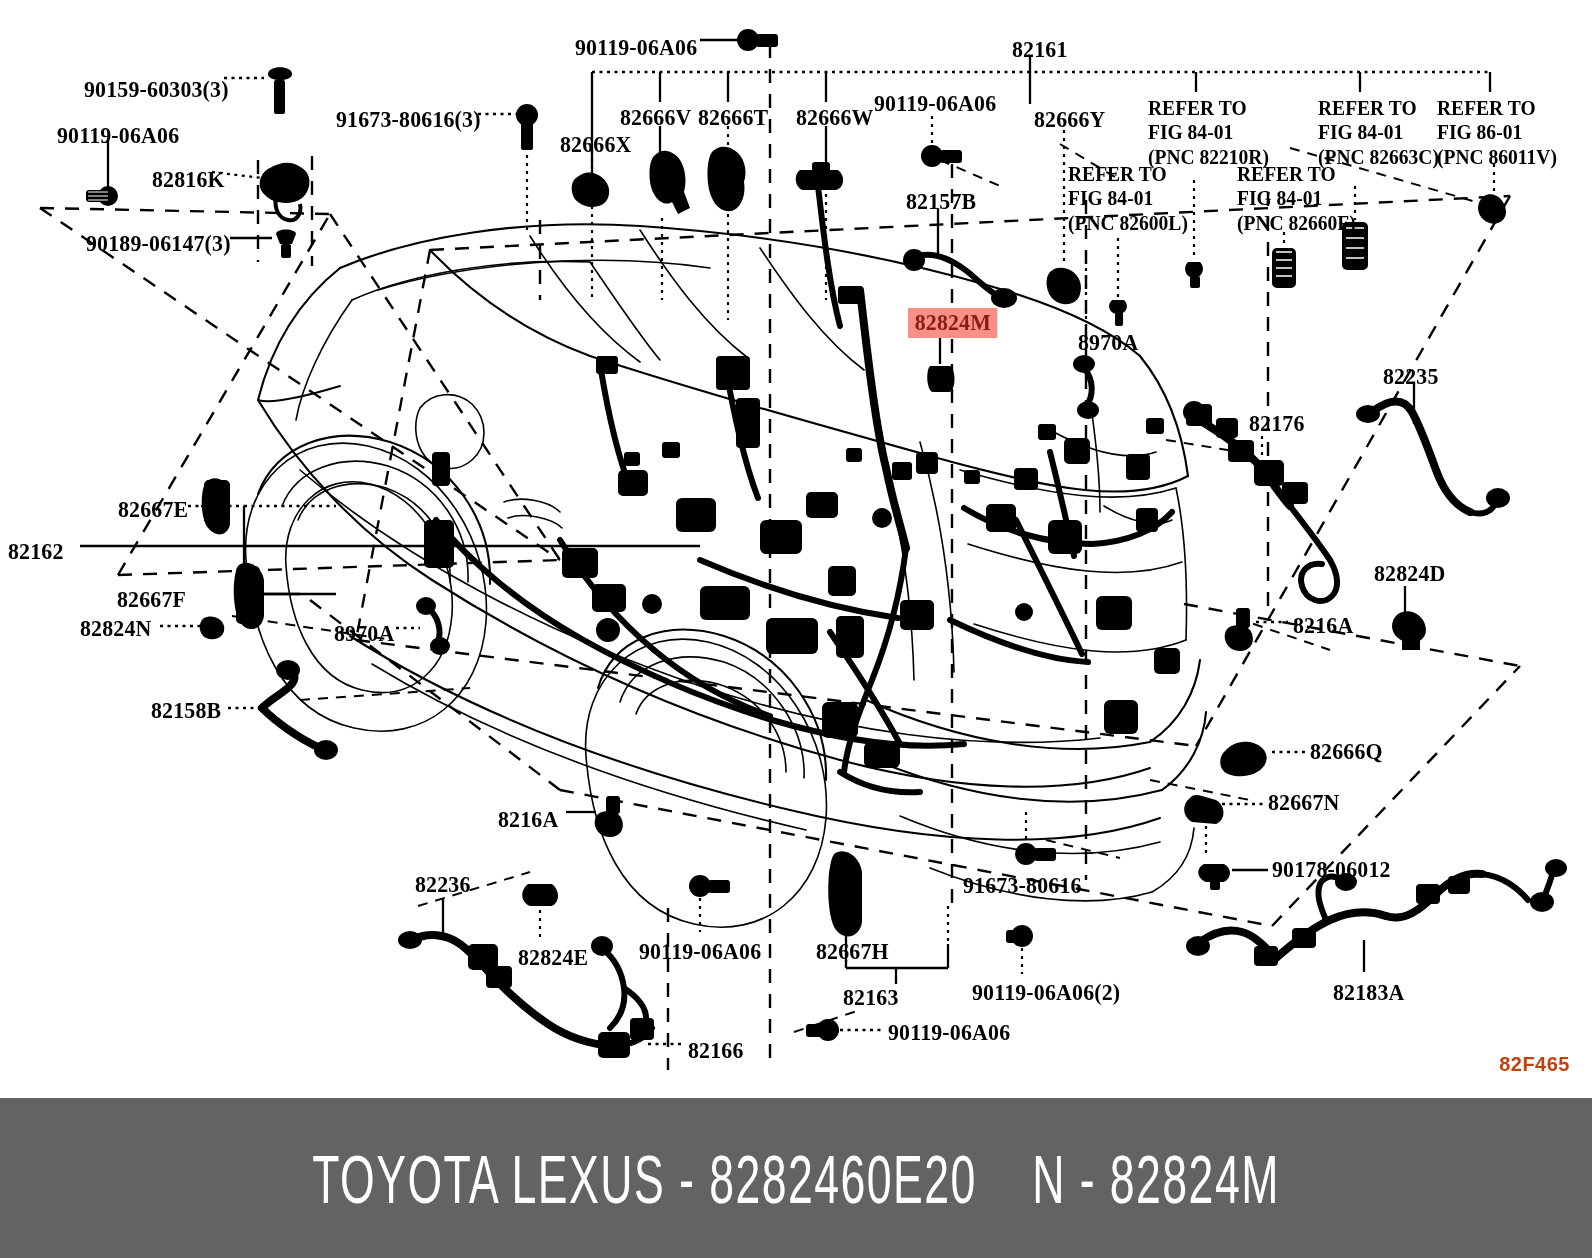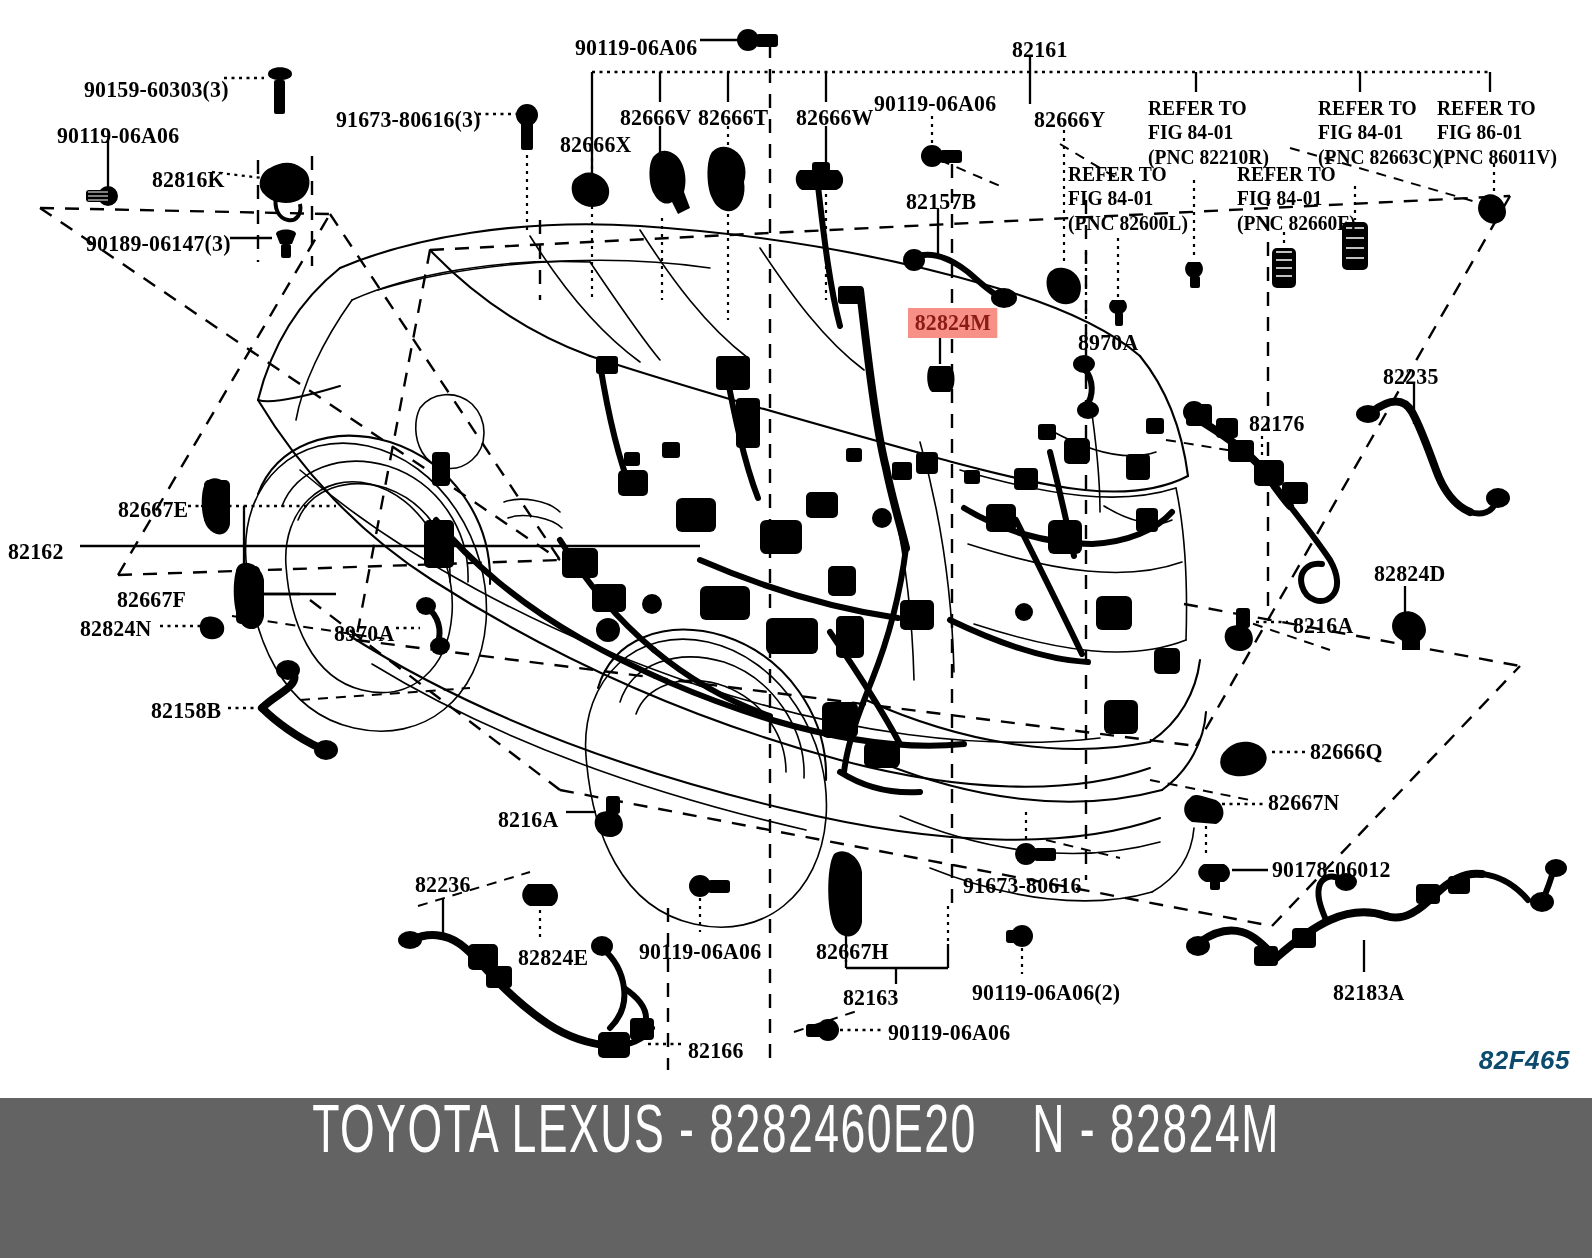--- a/index.html
+++ b/index.html
@@ -40,28 +40,28 @@
     font-weight:bold;font-size:21px;color:#000;
     line-height:1.16;white-space:nowrap;
     transform:scaleX(0.93);transform-origin:left center;
   }
   .refer div{margin:0;padding:0;}
 
   
   #sheetid{
     position:absolute;right:22px;bottom:22px;
     font-family:"Liberation Sans","DejaVu Sans",sans-serif;
-    font-weight:bold;font-size:26px;color:#0c4a6e;letter-spacing:0.5px;font-style:italic;
+    font-weight:bold;font-size:20px;color:#c2410c;letter-spacing:0.5px;
   }
 
   
   #banner{
     position:absolute;left:0;top:1098px;width:1592px;height:160px;
     background:#636363;
-    display:flex;justify-content:center;
+    display:flex;align-items:center;justify-content:center;
   }
   #banner-text{
     color:#ffffff;
     font-family:"Liberation Sans Narrow","Liberation Sans","DejaVu Sans Condensed",sans-serif;
     font-size:62px;
     font-weight:400;
     letter-spacing:2px;
     transform:scaleX(0.72) scaleY(1.12);
     transform-origin:center center;
     white-space:pre;

